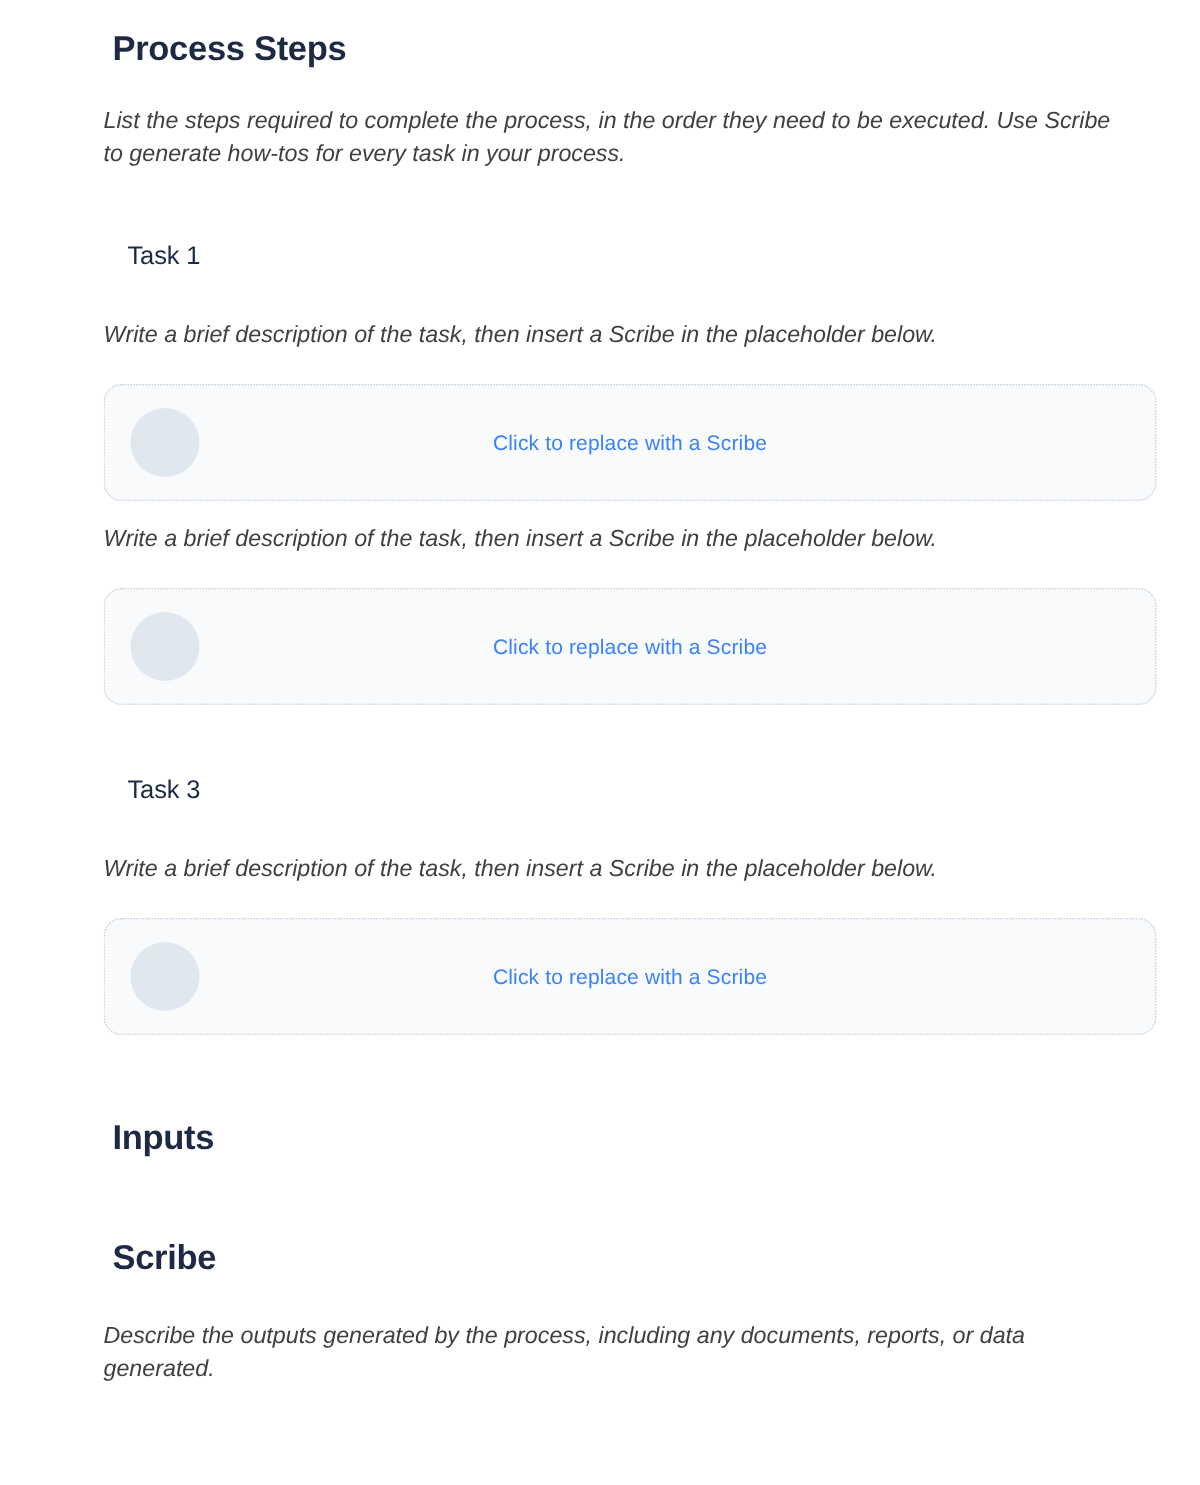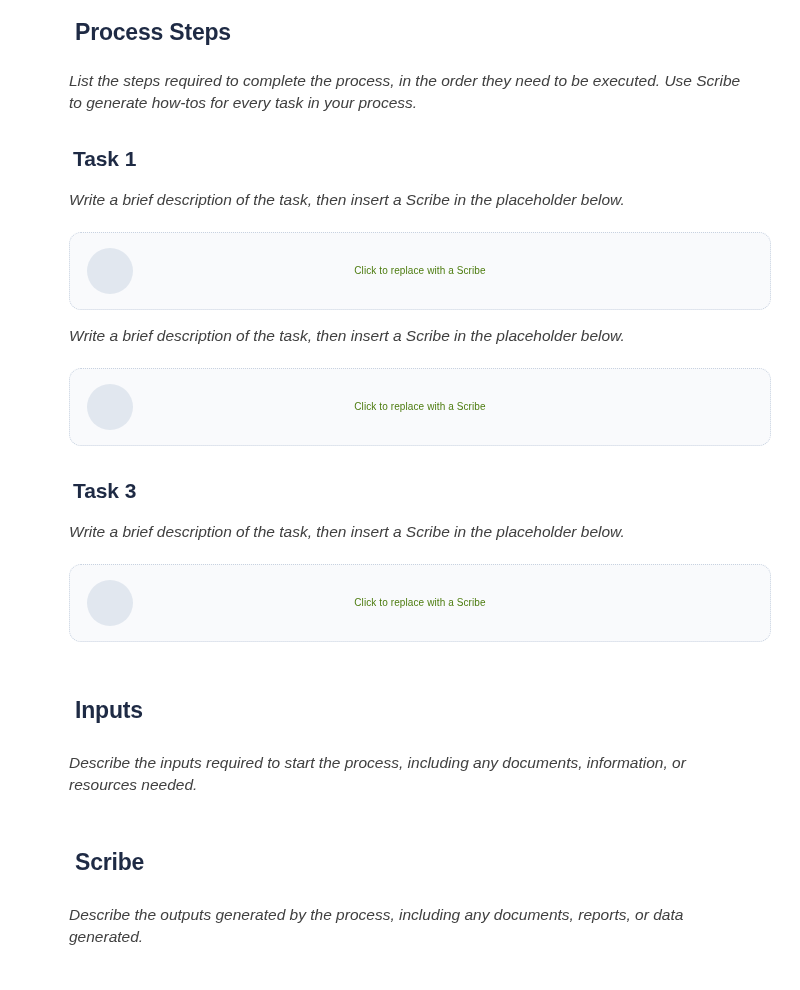--- a/index.html
+++ b/index.html
@@ -31,26 +31,26 @@
     letter-spacing: -0.2px;
     color: #1e2a44;
     margin: 6px;
   }
   .heading-process  { padding-top: 12px; }
   .heading-inputs   { padding-top: 48px; }
   .heading-outputs  { padding-top: 46px; }
 
   .task-heading {
     font-family: "Liberation Sans", sans-serif;
-    font-size: 21px;
-    font-weight: 700;
+    font-size: 17px;
+    font-weight: 400;
     line-height: 22px;
     letter-spacing: -0.1px;
     color: #1e2a44;
-    margin: 4px;
+    margin: 16px;
     padding-top: 30px;
   }
 
   
   .body-text {
     font-family: "Liberation Sans", sans-serif;
     font-style: italic;
     font-size: 15.5px;
     font-weight: 400;
     line-height: 22px;
@@ -87,25 +87,25 @@
     left: 17px;
     top: 50%;
     transform: translateY(-50%);
     width: 46px;
     height: 46px;
     border-radius: 50%;
     background: #e1e7ef;
   }
   .scribe-label {
     font-family: "Liberation Sans", sans-serif;
-    font-size: 10px;
+    font-size: 14px;
     font-weight: 400;
     font-style: normal;
     line-height: 18px;
-    color: #4d7c0f;
+    color: #3b82f6;
     letter-spacing: 0.1px;
     text-align: center;
     user-select: none;
   }
 </style>
 </head>
 <body>
 
 <div class="page">
 
@@ -127,18 +127,17 @@
   </div>
 
   <h3 class="task-heading">Task 3</h3>
   <p class="body-text task-desc">Write a brief description of the task, then insert a Scribe in the placeholder below.</p>
   <div class="scribe-placeholder">
     <span class="scribe-avatar"></span>
     <span class="scribe-label">Click to replace with a Scribe</span>
   </div>
 
   <h2 class="section-heading heading-inputs">Inputs</h2>
-  <p class="body-text section-desc">Describe the inputs required to start the process, including any documents, information, or resources needed.</p>
 
   <h2 class="section-heading heading-outputs">Scribe</h2>
   <p class="body-text section-desc">Describe the outputs generated by the process, including any documents, reports, or data generated.</p>
 
 </div>
 
 </body></html>

